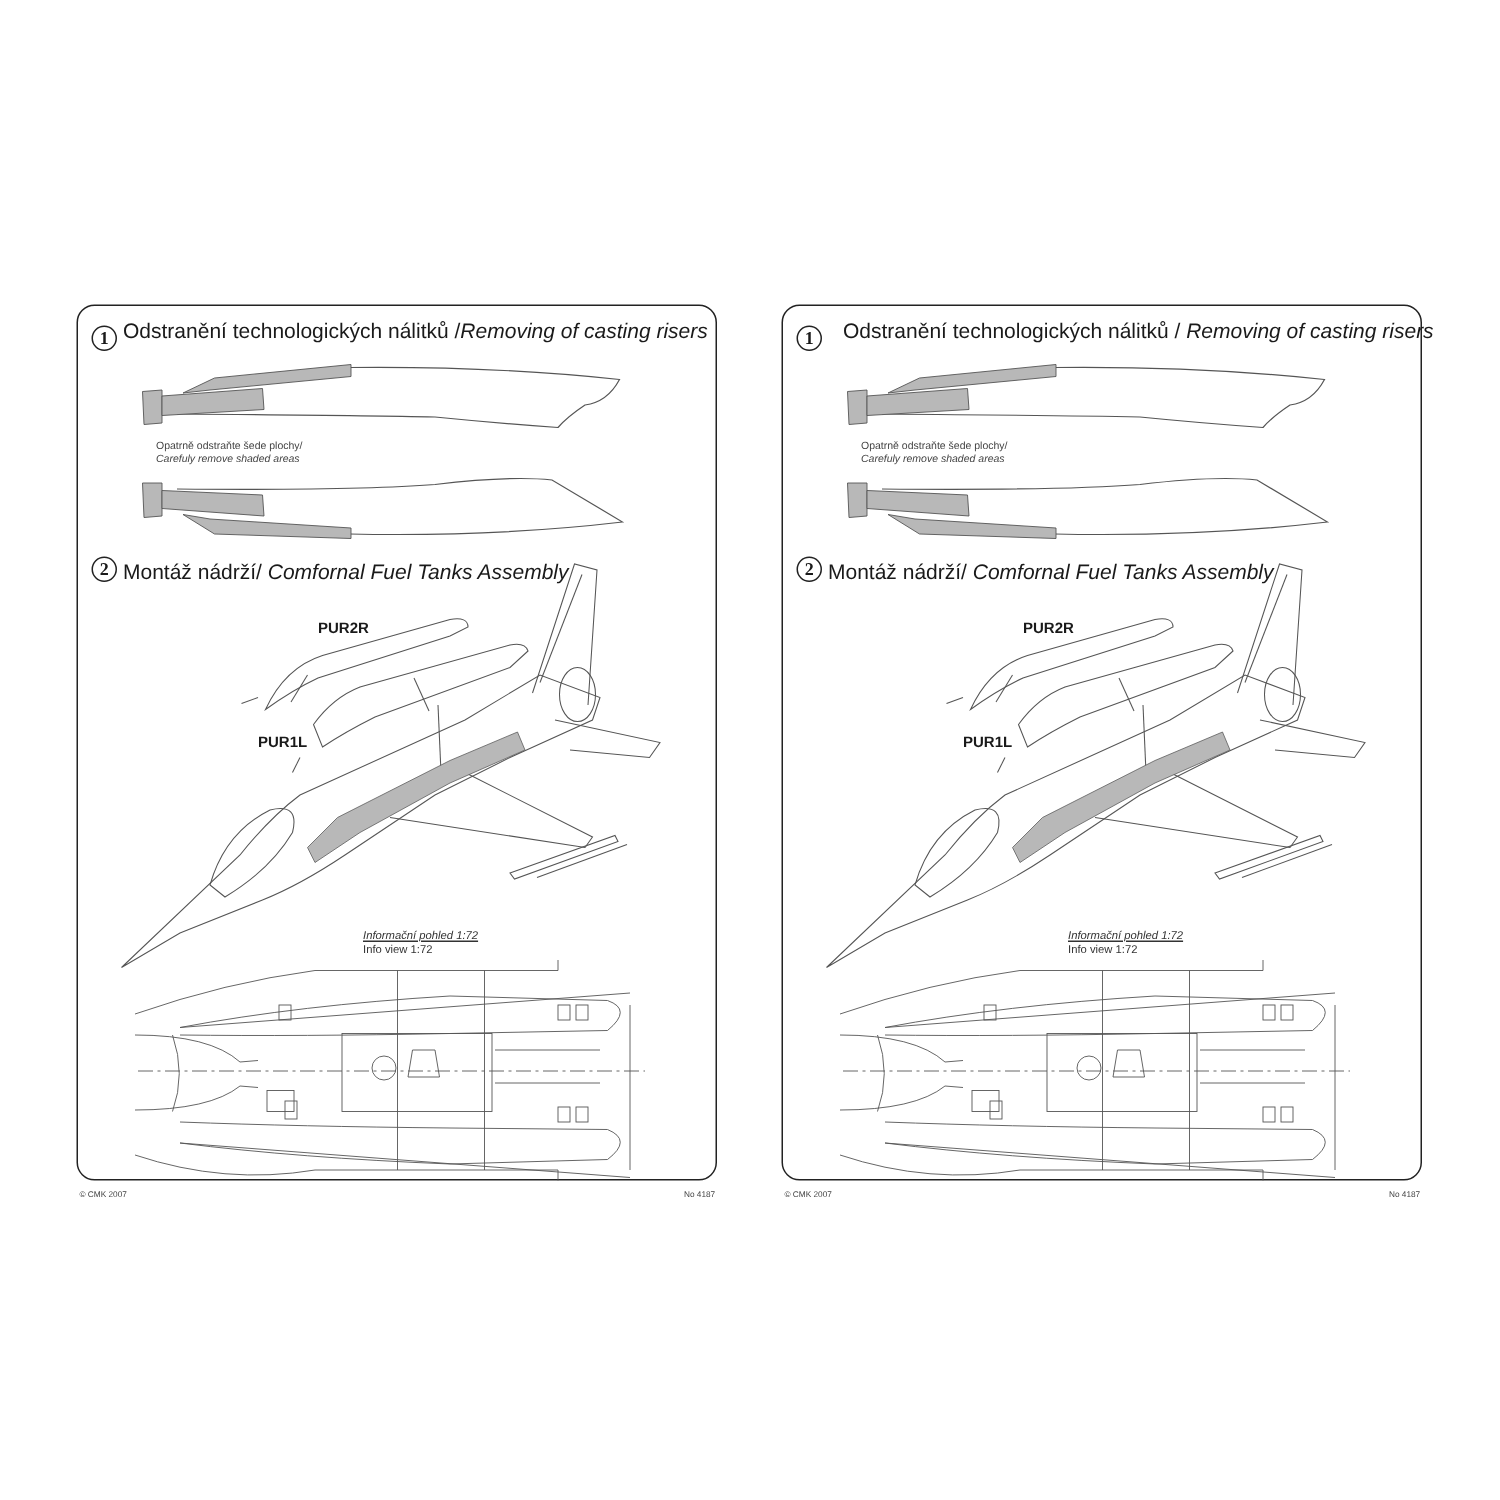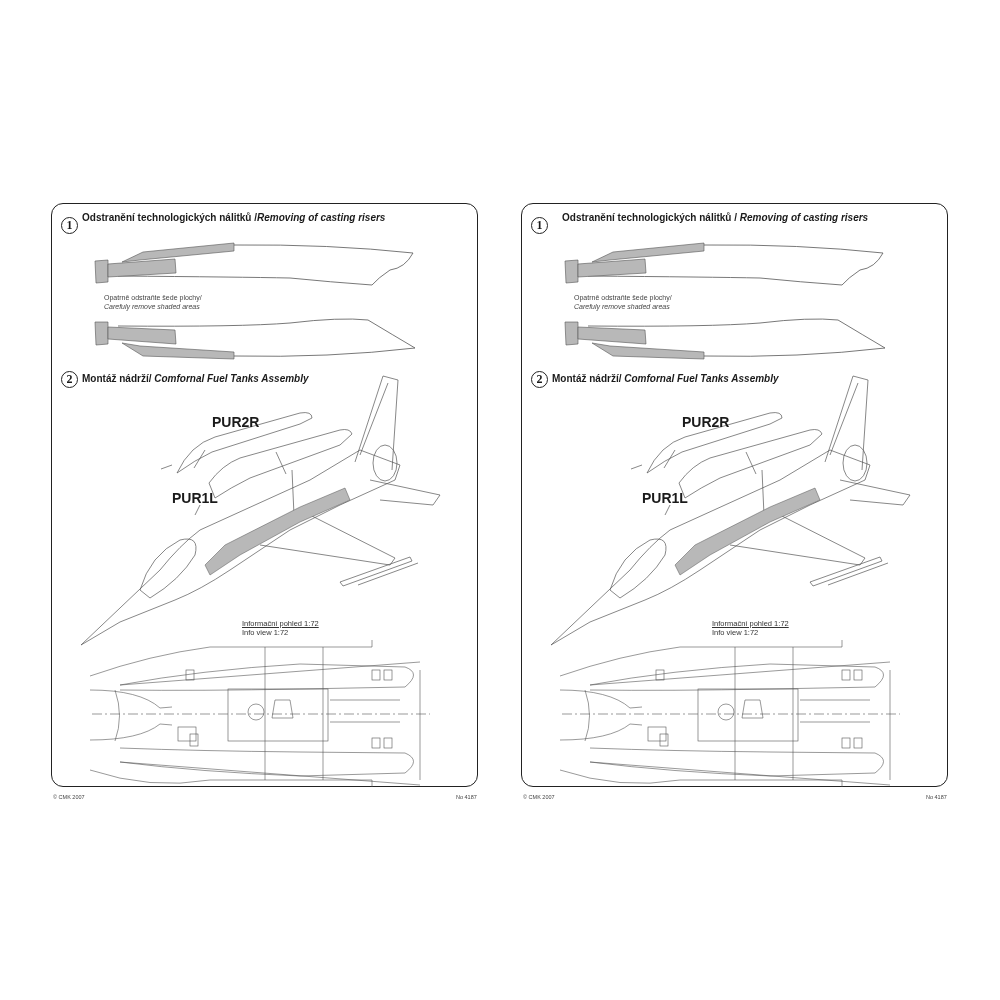--- a/index.html
+++ b/index.html
@@ -2,27 +2,27 @@
 <html><head>
 <meta charset="utf-8">
 <style>
   html,body{margin:0;padding:0;background:#ffffff;}
   body{width:1000px;height:1000px;position:relative;overflow:hidden;font-family:"Liberation Sans",sans-serif;color:#1a1a1a;}
   .sheet{position:absolute;top:0;width:480px;height:1000px;}
   .sheet.left{left:0;}
   .sheet.right{left:470px;}
   .frame{position:absolute;left:51px;top:203px;width:427px;height:584px;border:1.5px solid #222;border-radius:12px;box-sizing:border-box;}
   .step-num{position:absolute;width:15px;height:15px;border:1px solid #222;border-radius:50%;font-family:"Liberation Serif",serif;font-weight:bold;font-size:12px;line-height:15px;text-align:center;background:#fff;}
-  .step-title{position:absolute;font-size:10px;font-weight:bold;white-space:nowrap;}
+  .step-title{position:absolute;font-size:14px;font-weight:normal;white-space:nowrap;}
   .step-title i{font-style:italic;}
   .note{position:absolute;font-size:7px;color:#444;line-height:9px;white-space:nowrap;}
   .note .en{font-style:italic;display:block;}
-  .label{position:absolute;font-size:14px;font-weight:bold;}
+  .label{position:absolute;font-size:10px;font-weight:bold;}
   .info{position:absolute;font-size:7.5px;color:#333;line-height:9px;text-align:left;}
-  .info .cz{text-decoration:underline;display:block;}
+  .info .cz{text-decoration:underline;display:block;font-style:italic;}
   .info .en{display:block;}
   .footer{position:absolute;top:794px;font-size:5.5px;color:#444;}
   svg{position:absolute;left:0;top:0;overflow:visible;}
 </style>
 </head>
 <body>
 
 <div class="sheet left">
   <div class="frame"></div>
 

